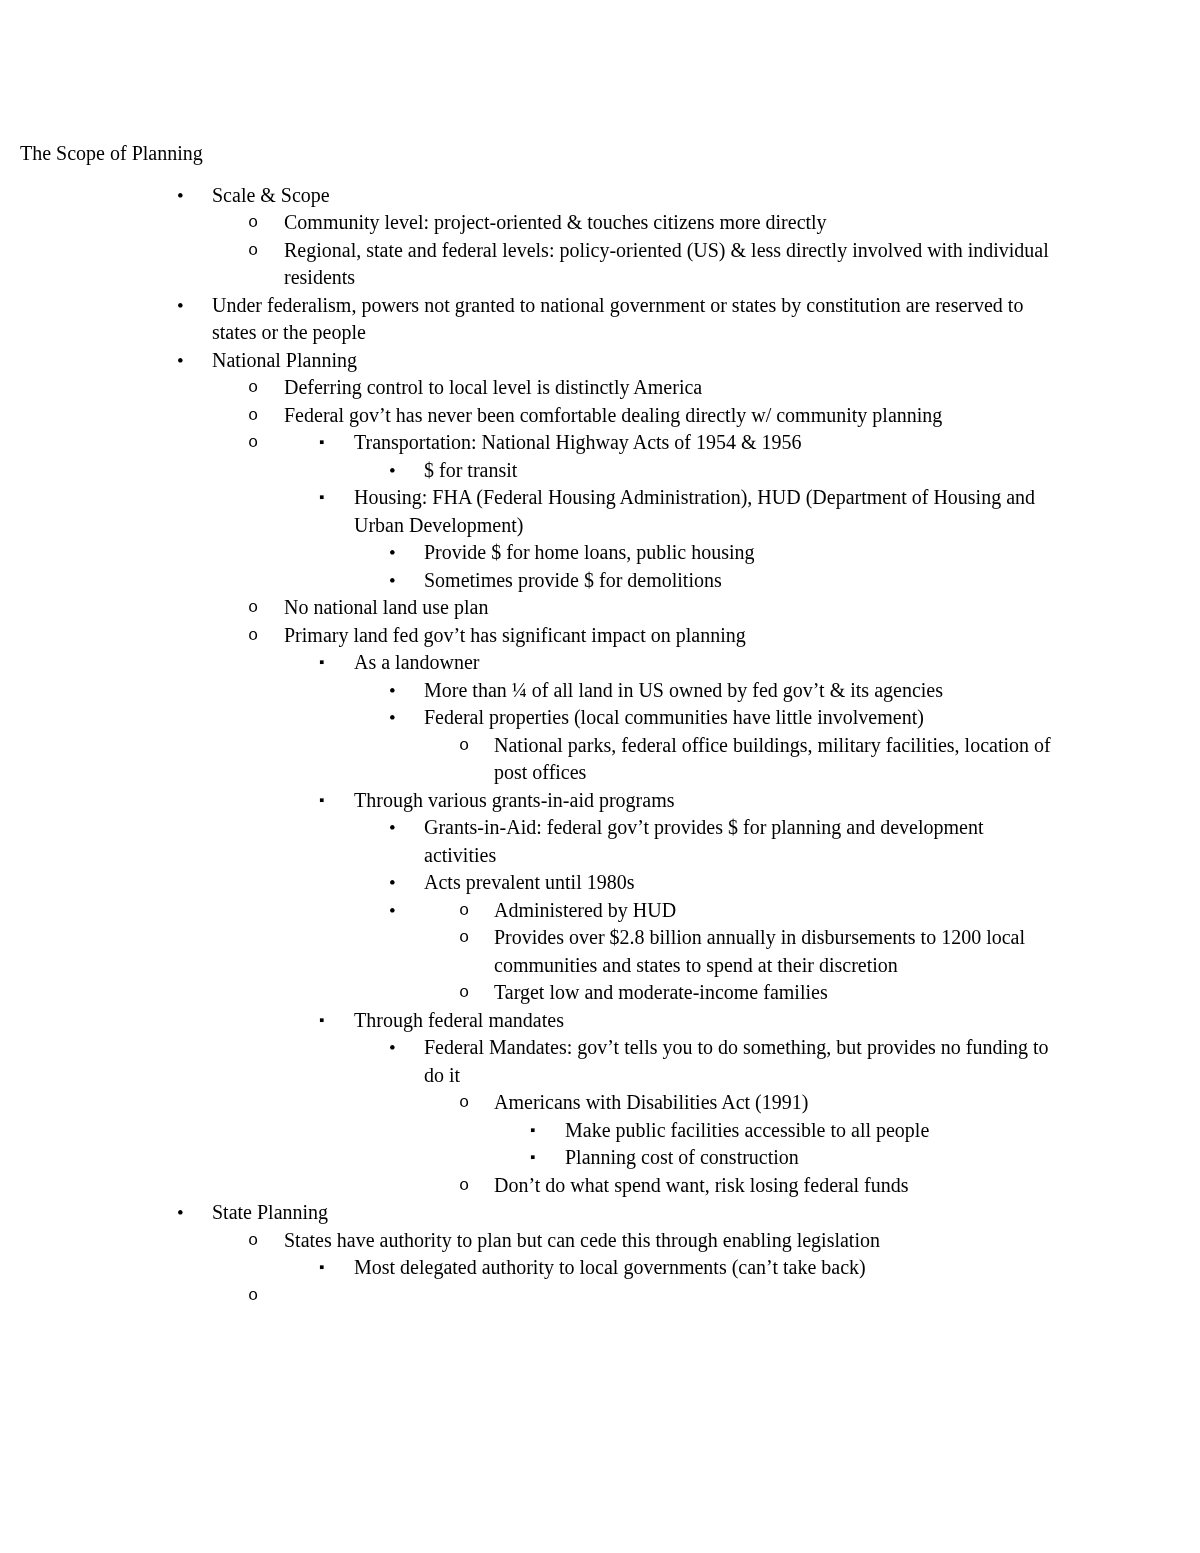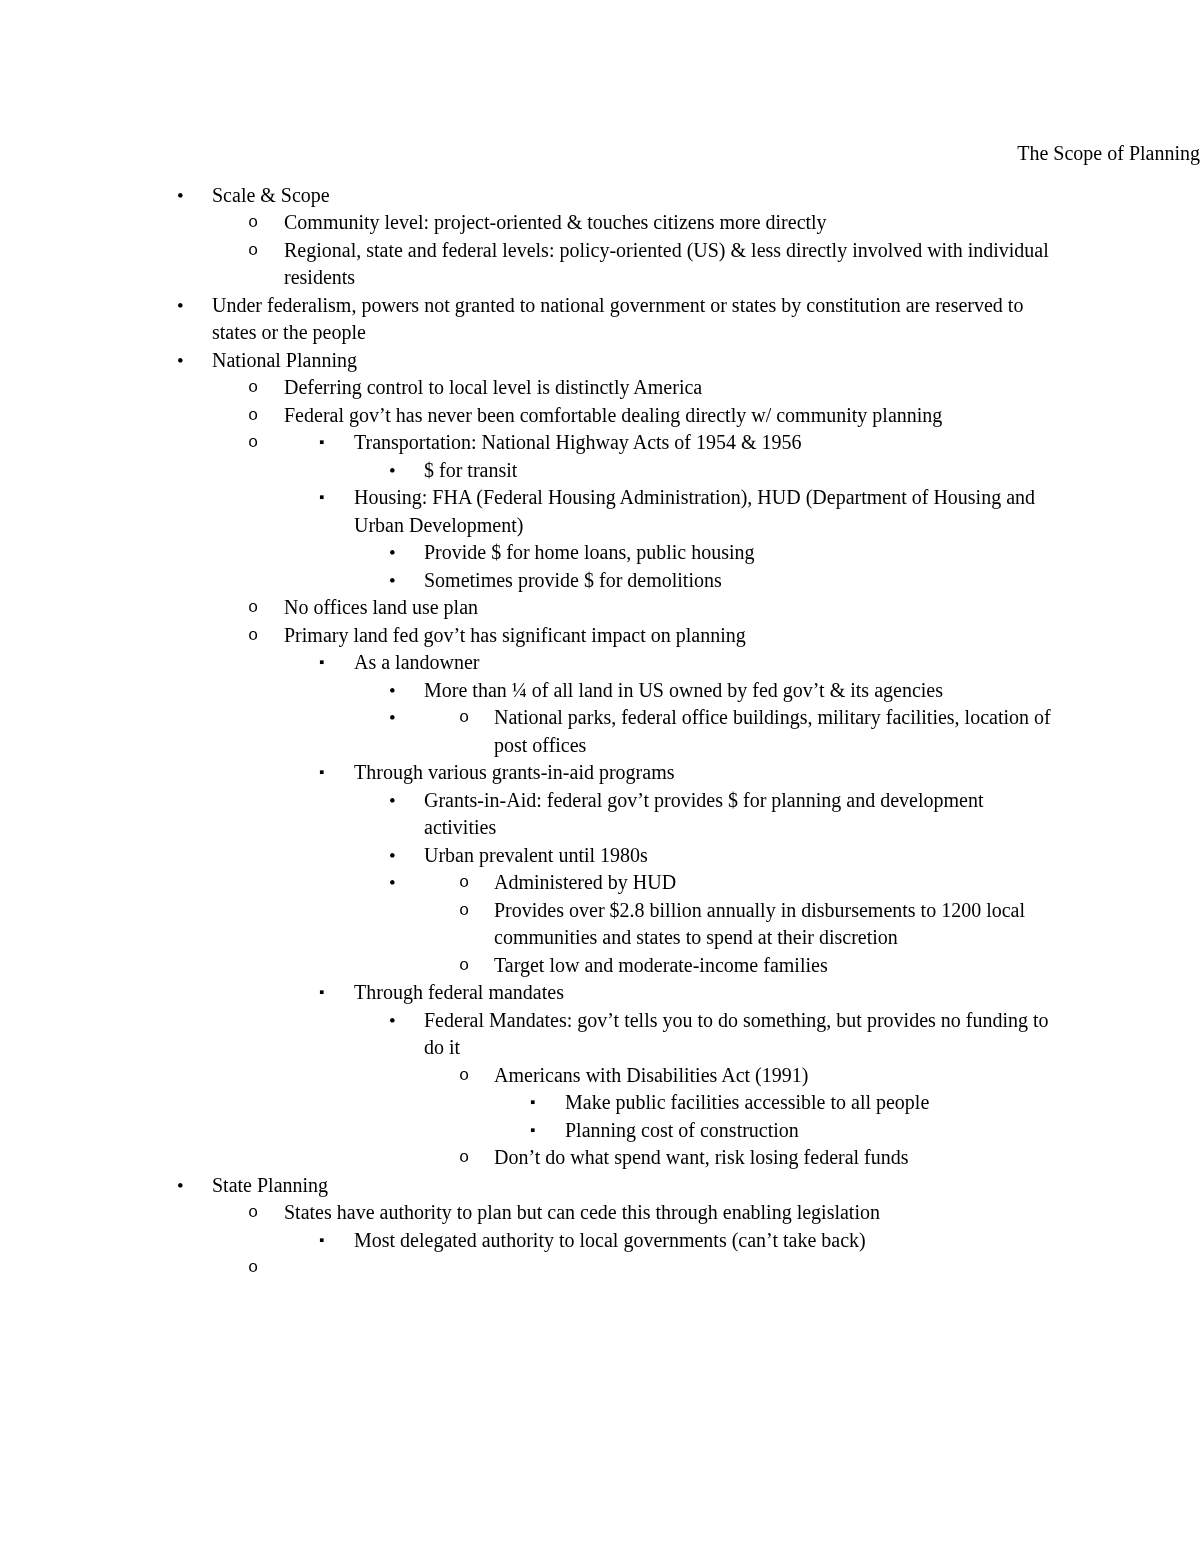--- a/index.html
+++ b/index.html
@@ -13,21 +13,21 @@
     min-height: 1553px;
     background: #ffffff;
     box-sizing: border-box;
     padding-top: 140px;
     font-family: "Liberation Serif", "DejaVu Serif", serif;
     font-size: 20px;
     line-height: 27.5px;
     color: #000000;
   }
   .title {
-    text-align: right;
+    text-align: left;
     margin-bottom: 14px;
     margin-left: 20px;
   }
   .list {
     width: 100%;
   }
   .li {
     position: relative;
     box-sizing: border-box;
     padding-right: 145px;
@@ -72,29 +72,29 @@
       <div class="li level-1"><span class="marker marker-disc">•</span><span class="text">Under federalism, powers not granted to national government or states by constitution are reserved to states or the people</span></div>
       <div class="li level-1"><span class="marker marker-disc">•</span><span class="text">National Planning</span></div>
       <div class="li level-2"><span class="marker marker-circle">o</span><span class="text">Deferring control to local level is distinctly America</span></div>
       <div class="li level-2"><span class="marker marker-circle">o</span><span class="text">Federal gov’t has never been comfortable dealing directly w/ community planning</span></div>
       <div class="li level-2"><span class="marker marker-circle">o</span></div>
       <div class="li level-3"><span class="marker marker-square">▪</span><span class="text">Transportation: National Highway Acts of 1954 &amp; 1956</span></div>
       <div class="li level-4"><span class="marker marker-disc">•</span><span class="text">$ for transit</span></div>
       <div class="li level-3"><span class="marker marker-square">▪</span><span class="text">Housing: FHA (Federal Housing Administration), HUD (Department of Housing and Urban Development)</span></div>
       <div class="li level-4"><span class="marker marker-disc">•</span><span class="text">Provide $ for home loans, public housing</span></div>
       <div class="li level-4"><span class="marker marker-disc">•</span><span class="text">Sometimes provide $ for demolitions</span></div>
-      <div class="li level-2"><span class="marker marker-circle">o</span><span class="text">No offices land use plan</span></div>
+      <div class="li level-2"><span class="marker marker-circle">o</span><span class="text">No national land use plan</span></div>
       <div class="li level-2"><span class="marker marker-circle">o</span><span class="text">Primary land fed gov’t has significant impact on planning</span></div>
       <div class="li level-3"><span class="marker marker-square">▪</span><span class="text">As a landowner</span></div>
       <div class="li level-4"><span class="marker marker-disc">•</span><span class="text">More than ¼ of all land in US owned by fed gov’t &amp; its agencies</span></div>
-      <div class="li level-4"><span class="marker marker-disc">•</span></div>
+      <div class="li level-4"><span class="marker marker-disc">•</span><span class="text">Federal properties (local communities have little involvement)</span></div>
       <div class="li level-5"><span class="marker marker-circle">o</span><span class="text">National parks, federal office buildings, military facilities, location of post offices</span></div>
       <div class="li level-3"><span class="marker marker-square">▪</span><span class="text">Through various grants-in-aid programs</span></div>
       <div class="li level-4"><span class="marker marker-disc">•</span><span class="text">Grants-in-Aid: federal gov’t provides $ for planning and development activities</span></div>
-      <div class="li level-4"><span class="marker marker-disc">•</span><span class="text">Urban prevalent until 1980s</span></div>
+      <div class="li level-4"><span class="marker marker-disc">•</span><span class="text">Acts prevalent until 1980s</span></div>
       <div class="li level-4"><span class="marker marker-disc">•</span></div>
       <div class="li level-5"><span class="marker marker-circle">o</span><span class="text">Administered by HUD</span></div>
       <div class="li level-5"><span class="marker marker-circle">o</span><span class="text">Provides over $2.8 billion annually in disbursements to 1200 local communities and states to spend at their discretion</span></div>
       <div class="li level-5"><span class="marker marker-circle">o</span><span class="text">Target low and moderate-income families</span></div>
       <div class="li level-3"><span class="marker marker-square">▪</span><span class="text">Through federal mandates</span></div>
       <div class="li level-4"><span class="marker marker-disc">•</span><span class="text">Federal Mandates: gov’t tells you to do something, but provides no funding to do it</span></div>
       <div class="li level-5"><span class="marker marker-circle">o</span><span class="text">Americans with Disabilities Act (1991)</span></div>
       <div class="li level-6"><span class="marker marker-square">▪</span><span class="text">Make public facilities accessible to all people</span></div>
       <div class="li level-6"><span class="marker marker-square">▪</span><span class="text">Planning cost of construction</span></div>
       <div class="li level-5"><span class="marker marker-circle">o</span><span class="text">Don’t do what spend want, risk losing federal funds</span></div>

